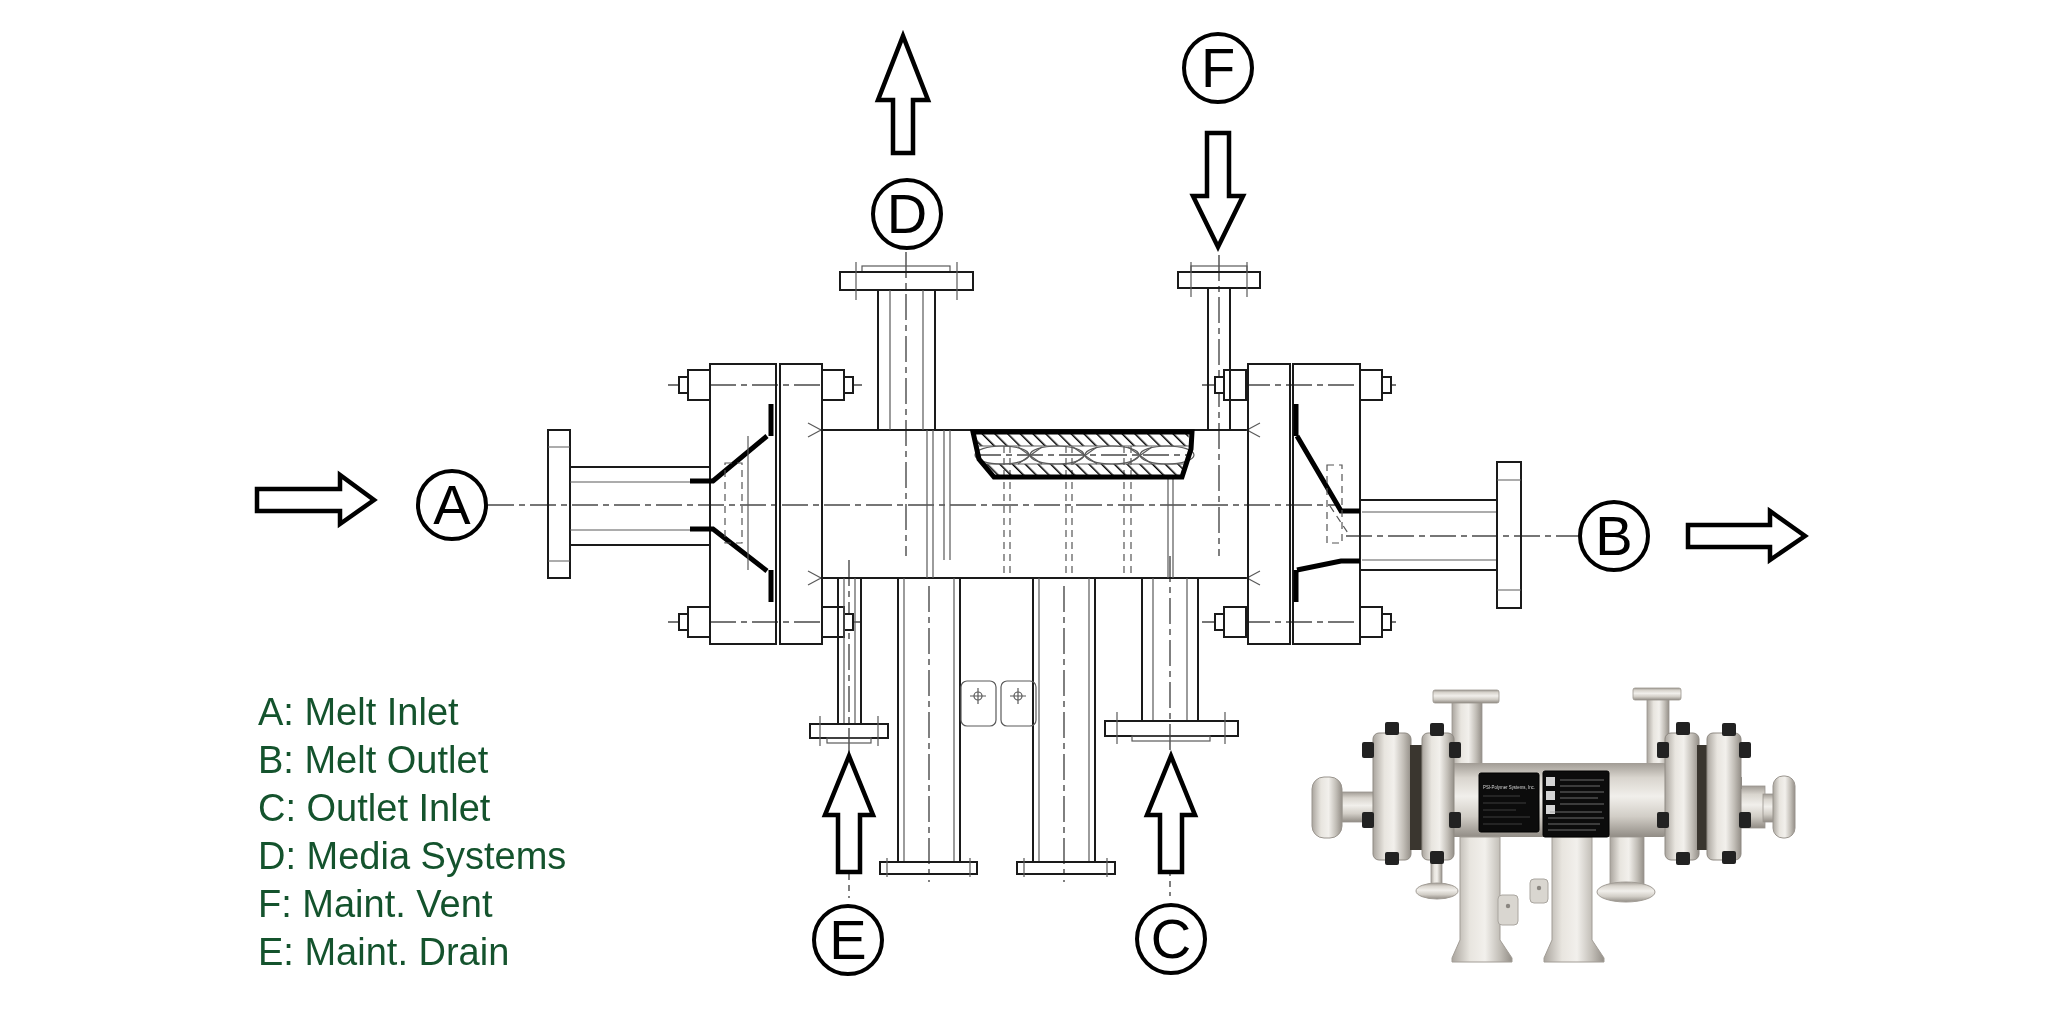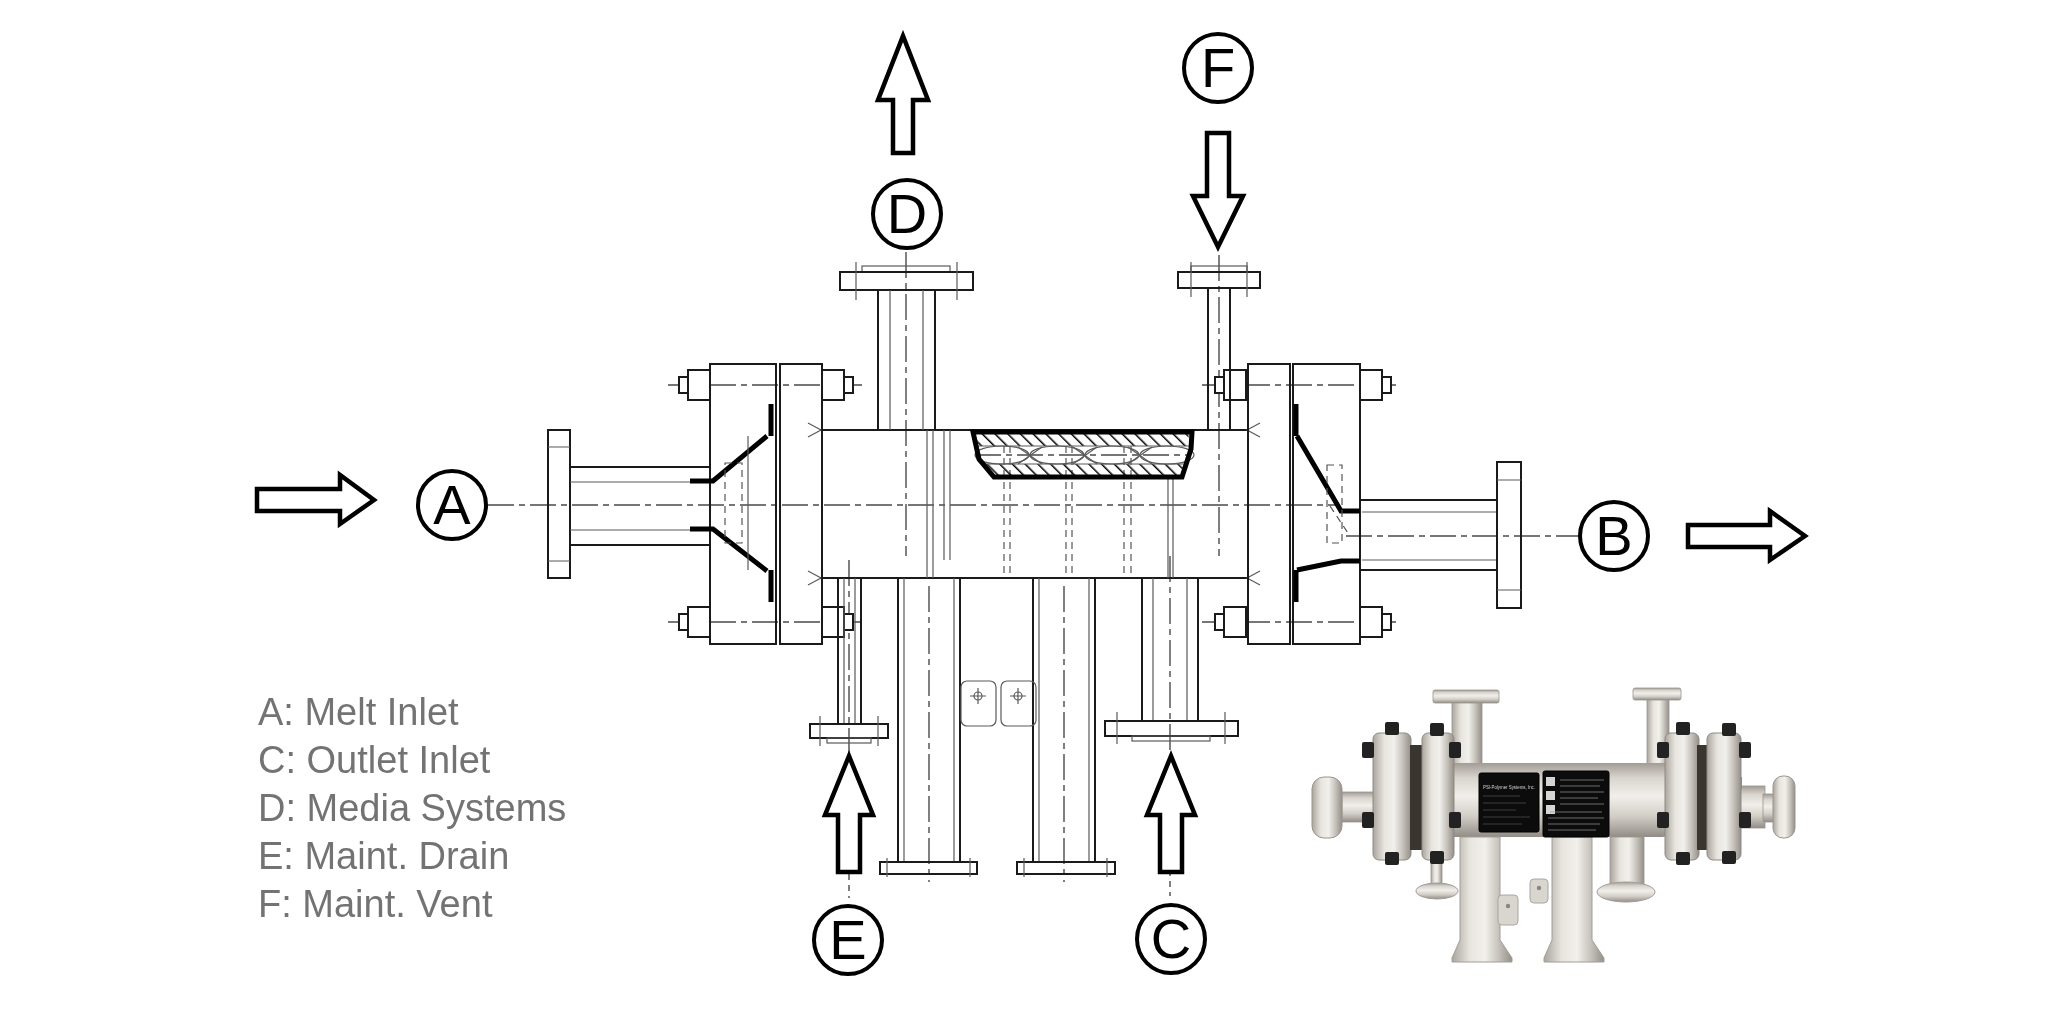--- a/index.html
+++ b/index.html
@@ -22,21 +22,21 @@
   .arrow {fill:#ffffff;stroke:#000000;stroke-width:4.5;stroke-linejoin:miter;}
 
   .port-label{
     position:absolute;width:72px;height:72px;box-sizing:border-box;
     border:4px solid #000;border-radius:50%;background:#fff;
     display:flex;align-items:center;justify-content:center;
     font-size:56px;line-height:1;color:#000;z-index:5;
   }
   .legend{
     position:absolute;left:258px;top:688px;z-index:4;
-    font-size:38px;line-height:48px;color:#737373;white-space:nowrap;
+    font-size:38px;line-height:48px;color:#14532d;white-space:nowrap;
   }
 </style>
 </head>
 <body>
 
 <div class="canvas">
 
   <svg class="drawing" width="2048" height="1020" viewBox="0 0 2048 1020">
     <defs>
       <pattern id="hatch" patternUnits="userSpaceOnUse" width="9" height="9" patternTransform="rotate(-45)">
@@ -317,19 +317,20 @@
     </div>
   <div class="port-label" style="left:812px;top:904px;">
       <span>E</span>
     </div>
   <div class="port-label" style="left:1182px;top:32px;">
       <span>F</span>
     </div>
 
   <div class="legend">
     <div>A: Melt Inlet</div>
+    <div>B: Melt Outlet</div>
     <div>C: Outlet Inlet</div>
     <div>D: Media Systems</div>
+    <div>F: Maint. Vent</div>
     <div>E: Maint. Drain</div>
-    <div>F: Maint. Vent</div>
   </div>
 
 </div>
 
 </body></html>

